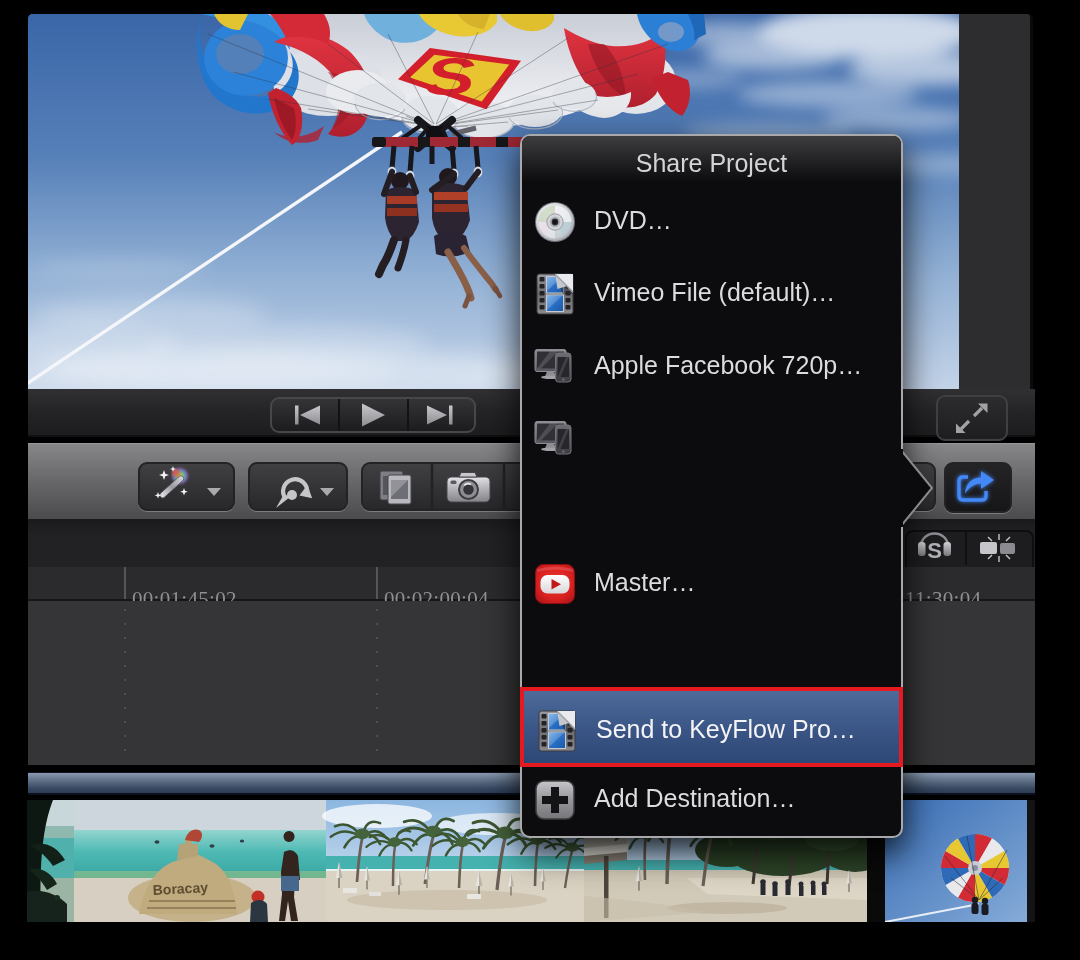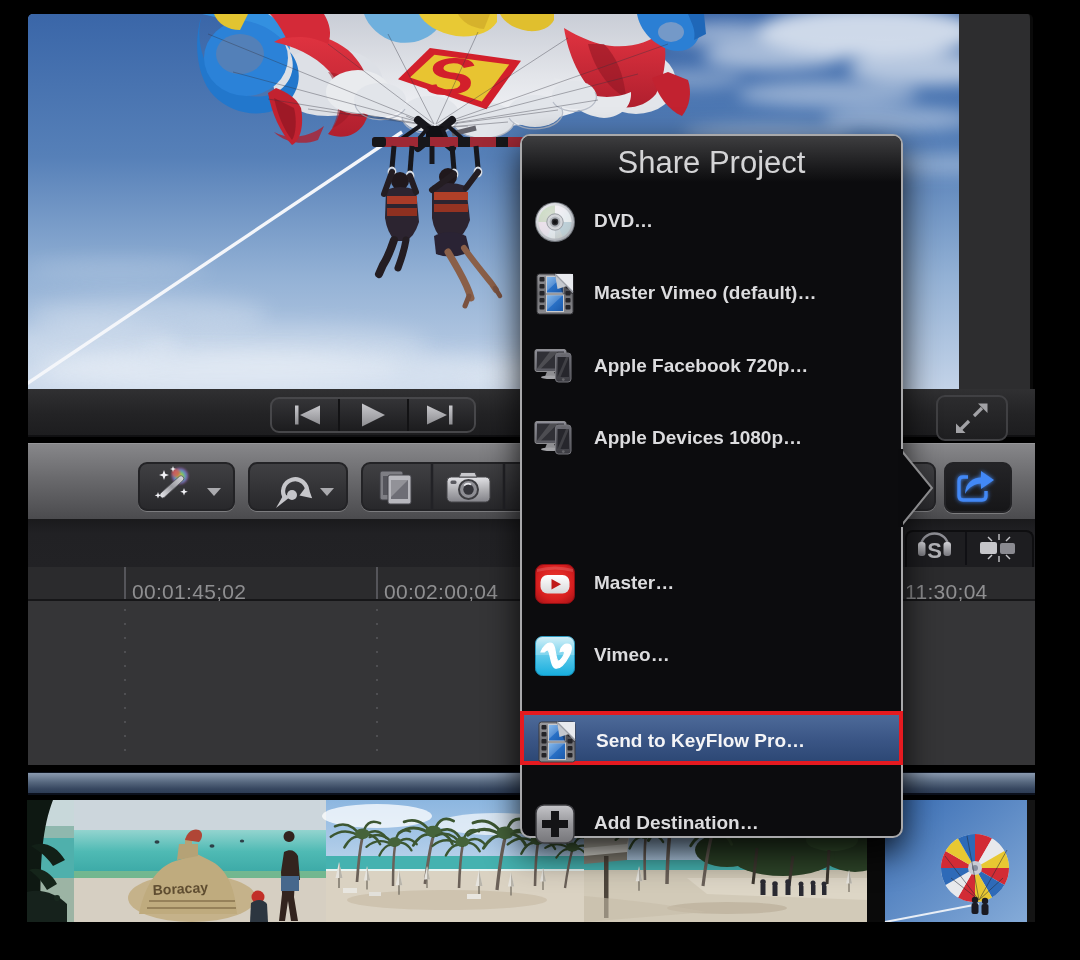--- a/index.html
+++ b/index.html
@@ -16,33 +16,33 @@
 #fsbtn{left:908px;top:6px;width:72px;height:46px;background:linear-gradient(#2c2c2e,#1e1e20);border:2px solid #404043;border-radius:9px;}
 
 #toolbar{left:28px;top:443px;width:1007px;height:76px;background:linear-gradient(#87878a,#6a6a6d 45%,#4b4b4e);border-top:1px solid #97979a;}
 .tbtn{position:absolute;top:18px;height:49px;background:linear-gradient(#404043,#28282b);border:2px solid #232326;border-radius:9px;box-shadow:0 1px 0 rgba(255,255,255,.25);}
 
 #strip{left:28px;top:519px;width:1007px;height:48px;background:linear-gradient(#1a1a1c,#212124 30%,#222225);}
 #stripbox{left:877px;top:11px;width:129px;height:37px;background:#1d1d20;border:2px solid #0e0e10;border-bottom:none;border-radius:8px 8px 0 0;}
 
 #ruler{left:28px;top:567px;width:1007px;height:34px;background:#2b2b2d;border-bottom:2px solid #161618;color:#8f8f91;font-size:21px;}
 .tick{position:absolute;top:0;width:2px;height:32px;background:#55555a;}
-.tlabel{position:absolute;top:13px;letter-spacing:.3px;}
+.tlabel{position:absolute;top:20px;letter-spacing:.3px;font-family:Liberation Serif, serif;}
 
 #timeline{left:28px;top:601px;width:1007px;height:164px;background:#353537;}
 .dotline{position:absolute;top:8px;width:2px;height:150px;background-image:repeating-linear-gradient(to bottom,#606064 0 2px,transparent 2px 14px);opacity:.6;}
 
 #bluebar{left:28px;top:772px;width:1007px;height:23px;background:linear-gradient(#8a9ab0,#57687f 45%,#36465f 80%,#2d3c55);border-top:1px solid #0e1420;border-bottom:2px solid #0b101c;}
 
 #menu{left:520px;top:134px;width:383px;height:704px;background:#0c0c0e;border:2px solid #a9a9ab;border-radius:10px;box-shadow:0 14px 34px rgba(0,0,0,.85);}
-#menuhead{position:absolute;left:0;top:0;right:0;height:46px;background:linear-gradient(#3e3e40,#1a1a1c 70%,#0c0c0e);border-radius:8px 8px 0 0;text-align:center;color:#d4d4d6;font-size:31px;line-height:54px;}
+#menuhead{position:absolute;left:0;top:0;right:0;height:46px;background:linear-gradient(#3e3e40,#1a1a1c 70%,#0c0c0e);border-radius:8px 8px 0 0;text-align:center;color:#d4d4d6;font-size:25px;line-height:54px;}
 .mrow{position:absolute;left:0;width:379px;height:72px;}
 .micon{position:absolute;left:12px;top:50%;margin-top:-21px;width:42px;height:42px;}
-.mtext{position:absolute;left:72px;top:50%;transform:translateY(-54%);color:#dcdcde;font-size:19px;white-space:nowrap;font-weight:bold;}
-#hirow{left:-2px;top:551px;width:383px;height:54px;background:linear-gradient(#4d6a99,#3a5585 55%,#2d4875);border:4px solid #e51a20;margin-top:24px;}
+.mtext{position:absolute;left:72px;top:50%;transform:translateY(-54%);color:#dcdcde;font-size:25px;white-space:nowrap;}
+#hirow{left:-2px;top:551px;width:383px;height:80px;background:linear-gradient(#4d6a99,#3a5585 55%,#2d4875);border:4px solid #e51a20;}
 #hirow .mtext{color:#f4f4f6;top:calc(50% + 4px);}
 #hirow .micon{margin-top:-17px;}
 </style>
 </head>
 <body>
 <div id="stage">
   <div class="abs" id="viewer">
   <svg width="931" height="375" viewBox="0 0 931 375">
     <defs>
       <linearGradient id="sky" x1="0" y1="0" x2="0" y2="1">
@@ -632,21 +632,21 @@
 </g>
 <rect x="12.5" y="3.5" width="17" height="16.5" fill="url(#bluef)" stroke="#c8cace" stroke-width="1"></rect>
 <rect x="12.5" y="22" width="17" height="16.5" fill="url(#bluef)" stroke="#c8cace" stroke-width="1"></rect>
 <path d="M13,4 L28,4 L13,18 Z" fill="#ffffff" opacity=".22"></path>
 <path d="M13,23 L28,23 L13,37 Z" fill="#ffffff" opacity=".2"></path>
 <polygon points="20,1 39,1 39,21 29,21" fill="#23232a" opacity=".45"></polygon>
 <polygon points="21,1 39,1 39,20" fill="#e8eaee"></polygon>
 <polygon points="21,1 33,13 23.5,16" fill="#c4c8ce"></polygon>
 <line x1="21" y1="1" x2="39" y2="19" stroke="#9a9ea6" stroke-width="1.2"></line>
 </svg></div>
-        <div class="mtext">Master Vimeo (default)…</div>
+        <div class="mtext">Vimeo File (default)…</div>
       </div>
     <div class="mrow" style="top:195px">
         <div class="micon" id="i-ad1"><svg width="42" height="42" viewBox="0 0 42 42">
 <defs>
 <linearGradient id="mon" x1="0" y1="0" x2="0" y2="1">
                 <stop offset="0" stop-color="#90909a"></stop>
                 <stop offset="1" stop-color="#55555c"></stop>
               </linearGradient>
 <linearGradient id="ph" x1="0" y1="0" x2="0" y2="1">
                 <stop offset="0" stop-color="#6e6e76"></stop>
@@ -682,56 +682,40 @@
 <rect x="3" y="5.5" width="27" height="17" fill="#303036"></rect>
 <path d="M3,22.5 L16,5.5 L24,5.5 L7,22.5 Z" fill="#ffffff" opacity=".14"></path>
 <path d="M13,25.5 L20,25.5 L22,30.5 L11,30.5 Z" fill="#8e8e92"></path>
 <ellipse cx="16.5" cy="31.2" rx="9.5" ry="1.8" fill="#a2a2a6"></ellipse>
 <rect x="21.5" y="7" width="15.5" height="29" rx="3" fill="url(#ph2)" stroke="#74747a" stroke-width="1"></rect>
 <rect x="23.5" y="11" width="11.5" height="20" fill="#26262c"></rect>
 <path d="M23.5,31 L32,11 L35,11 L26.5,31 Z" fill="#ffffff" opacity=".12"></path>
 <circle cx="29.3" cy="33.6" r="1.4" fill="#66666a"></circle>
 <rect x="27" y="8.5" width="5" height="1.2" rx=".6" fill="#66666a"></rect>
 </svg></div>
-        <div class="mtext">Apple Devices 1080p…</div>
       </div>
     <div class="mrow" style="top:412px">
         <div class="micon" id="i-yt"><svg width="42" height="42" viewBox="0 0 42 42">
 <defs>
 <radialGradient id="ytg" cx=".5" cy=".45" r=".75">
                 <stop offset="0" stop-color="#ee3c30"></stop>
                 <stop offset=".6" stop-color="#d71f1f"></stop>
                 <stop offset="1" stop-color="#9c1015"></stop>
               </radialGradient>
 <linearGradient id="ytp" x1="0" y1="0" x2="0" y2="1">
                 <stop offset="0" stop-color="#ffffff"></stop>
                 <stop offset="1" stop-color="#d8d8da"></stop>
               </linearGradient>
 </defs>
 <rect x="1.5" y="1.5" width="39" height="39" rx="8" fill="url(#ytg)" stroke="#8e0d12" stroke-width="1"></rect>
 <path d="M3,9 Q21,4 39,9 L39,6 Q21,1 3,6 Z" fill="#ffffff" opacity=".15"></path>
 <rect x="6.5" y="12" width="29" height="18.5" rx="7" fill="url(#ytp)"></rect>
 <path d="M17.5,16 L27,21.2 L17.5,26.5 Z" fill="#c01a1a"></path>
 </svg></div>
         <div class="mtext">Master…</div>
-      </div>
-    <div class="mrow" style="top:484px">
-        <div class="micon" id="i-vm"><svg width="42" height="42" viewBox="0 0 42 42">
-<defs>
-              <linearGradient id="vmg" x1="0" y1="0" x2="0" y2="1">
-                <stop offset="0" stop-color="#c8ecf6"></stop>
-                <stop offset=".35" stop-color="#6fd0ec"></stop>
-                <stop offset="1" stop-color="#17aede"></stop>
-              </linearGradient>
-            </defs>
-<rect x="1.5" y="1.5" width="39" height="39" rx="7" fill="url(#vmg)" stroke="#1690ba" stroke-width="1"></rect>
-<path d="M1.5,8.5 Q1.5,1.5 8.5,1.5 L33.5,1.5 Q40.5,1.5 40.5,8.5 L40.5,20 L1.5,20 Z" fill="#ffffff" opacity=".22"></path>
-<path d="M7,17 c2,-5.5 6.5,-10 10.5,-8.6 c3,1 3.2,5.2 4,9.6 c0.8,4.2 1.6,8 3,8 c2.2,0 5.8,-5.6 6,-8.2 c0.2,-2.2 -2.6,-2 -4.4,-1.2 c0.8,-5.6 5.2,-8.6 8.8,-7.2 c3.6,1.4 2.8,6.4 0.2,11.2 c-3.2,6 -8.4,12.6 -12.6,12.6 c-3.8,0 -5,-5.6 -6.2,-11.4 c-0.9,-4 -1.6,-6.8 -2.9,-6.8 c-1,0 -2.2,1 -3,2 Z" fill="#ffffff" stroke="#ffffff" stroke-width="1.2"></path>
-</svg></div>
-        <div class="mtext">Vimeo…</div>
       </div>
     <div class="mrow" id="hirow">
         <div class="micon" id="i-kf"><svg width="42" height="42" viewBox="0 0 42 42">
 <defs>
 <linearGradient id="filmfr2" x1="0" y1="0" x2="0" y2="1">
                 <stop offset="0" stop-color="#9a9a9e"></stop>
                 <stop offset=".5" stop-color="#6e6e72"></stop>
                 <stop offset="1" stop-color="#8a8a8e"></stop>
               </linearGradient>
 <linearGradient id="bluef2" x1="0" y1="0" x2="1" y2="1">
@@ -761,21 +745,21 @@
 <rect x="12.5" y="22" width="17" height="16.5" fill="url(#bluef2)" stroke="#c8cace" stroke-width="1"></rect>
 <path d="M13,4 L28,4 L13,18 Z" fill="#ffffff" opacity=".22"></path>
 <path d="M13,23 L28,23 L13,37 Z" fill="#ffffff" opacity=".2"></path>
 <polygon points="20,1 39,1 39,21 29,21" fill="#23232a" opacity=".45"></polygon>
 <polygon points="21,1 39,1 39,20" fill="#e8eaee"></polygon>
 <polygon points="21,1 33,13 23.5,16" fill="#c4c8ce"></polygon>
 <line x1="21" y1="1" x2="39" y2="19" stroke="#9a9ea6" stroke-width="1.2"></line>
 </svg></div>
         <div class="mtext">Send to KeyFlow Pro…</div>
       </div>
-    <div class="mrow" style="top:652px">
+    <div class="mrow" style="top:628px">
         <div class="micon" id="i-plus"><svg width="42" height="42" viewBox="0 0 42 42">
 <defs>
               <linearGradient id="plg" x1="0" y1="0" x2="0" y2="1">
                 <stop offset="0" stop-color="#c6c6ca"></stop>
                 <stop offset=".5" stop-color="#96969a"></stop>
                 <stop offset="1" stop-color="#76767a"></stop>
               </linearGradient>
             </defs>
 <rect x="2" y="2" width="38" height="38" rx="8" fill="url(#plg)" stroke="#3c3c40" stroke-width="1.5"></rect>
 <path d="M17,8 h8 v9 h9 v8 h-9 v9 h-8 v-9 h-9 v-8 h9 z" fill="#141416"></path>

